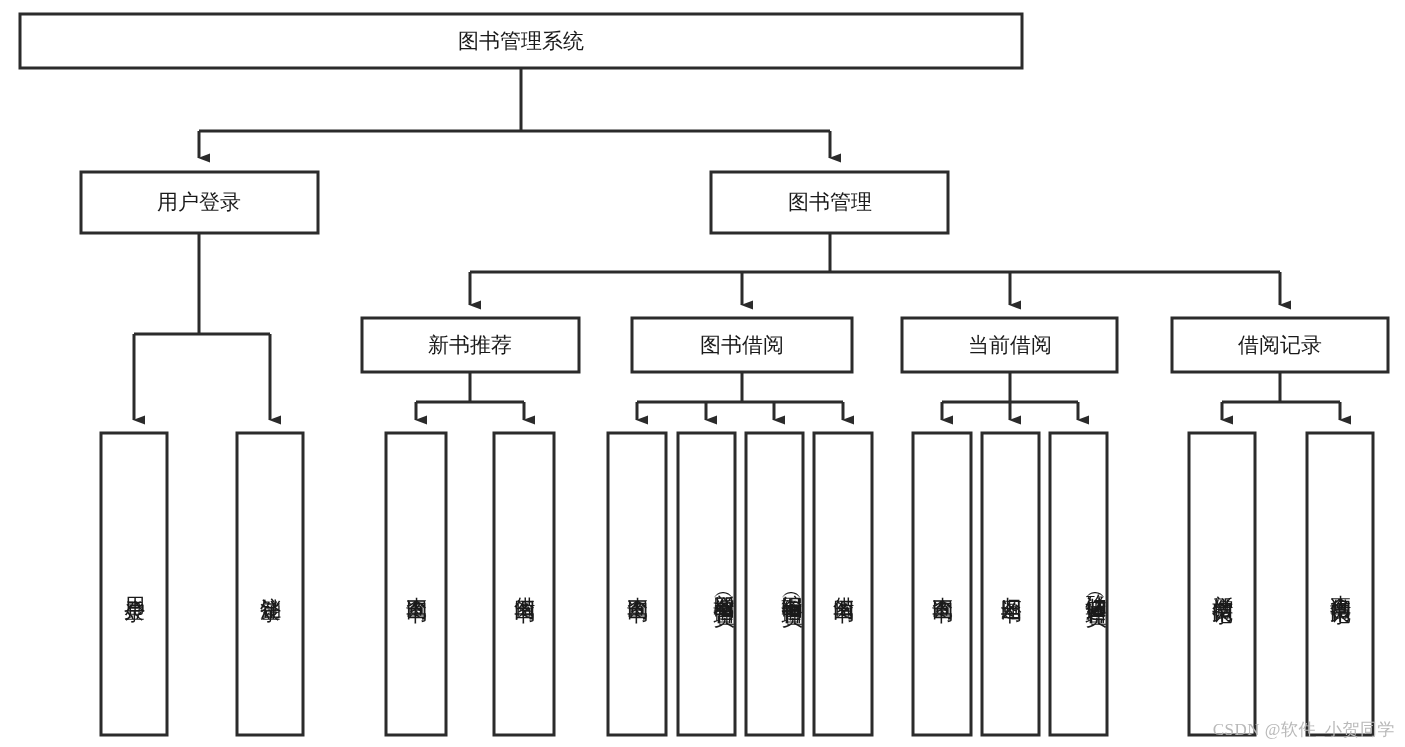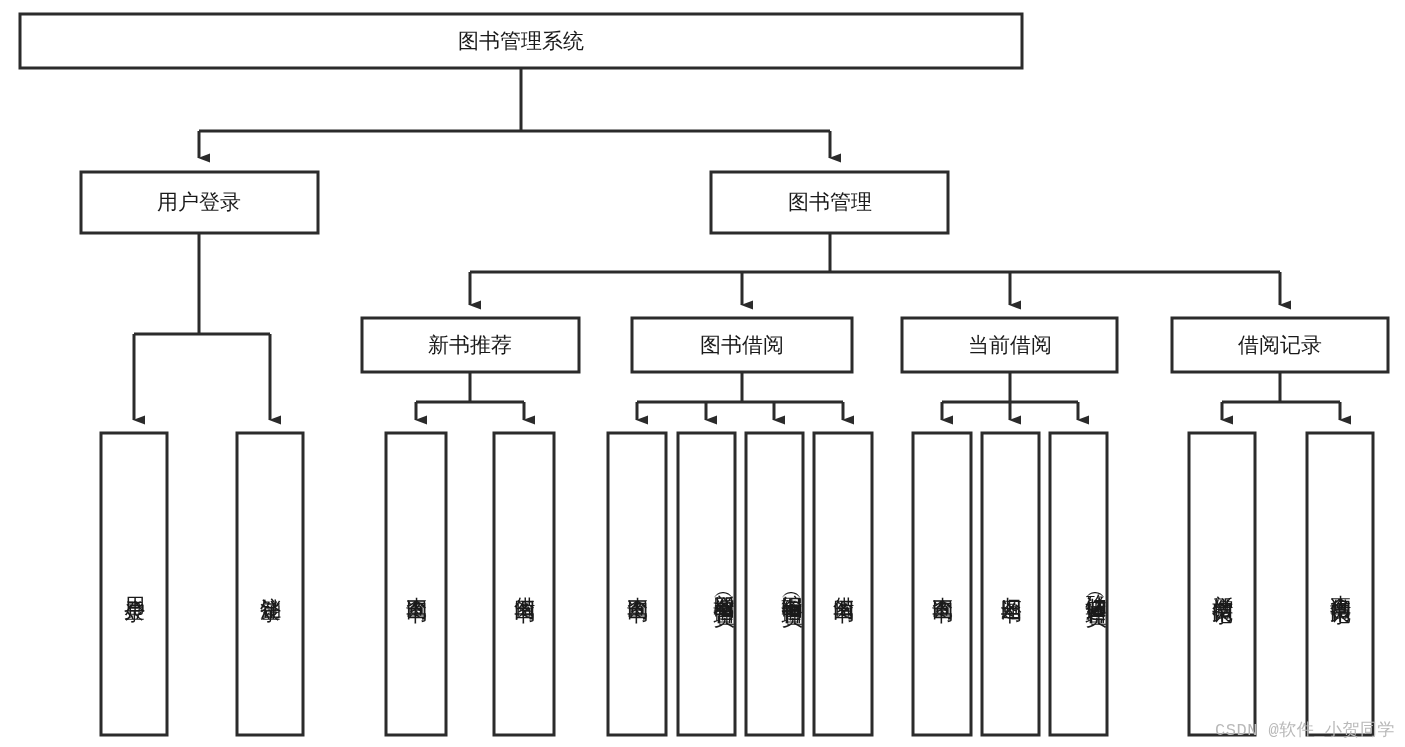--- a/index.html
+++ b/index.html
@@ -46,21 +46,21 @@
     align-items:center;
     justify-content:center;
     white-space:nowrap;
     pointer-events:none;
     user-select:none;
   }
   .watermark{
     position:absolute;
     right:10px;
     bottom:6px;
-    font-family:Liberation Mono, monospace;
+    font-family:Liberation Serif, serif;
     font-size:17px;
     color:#b9b9b9;
     letter-spacing:.5px;
     user-select:none;
   }
 </style>
 </head>
 <body>
 
 <div id="diagram-root">

